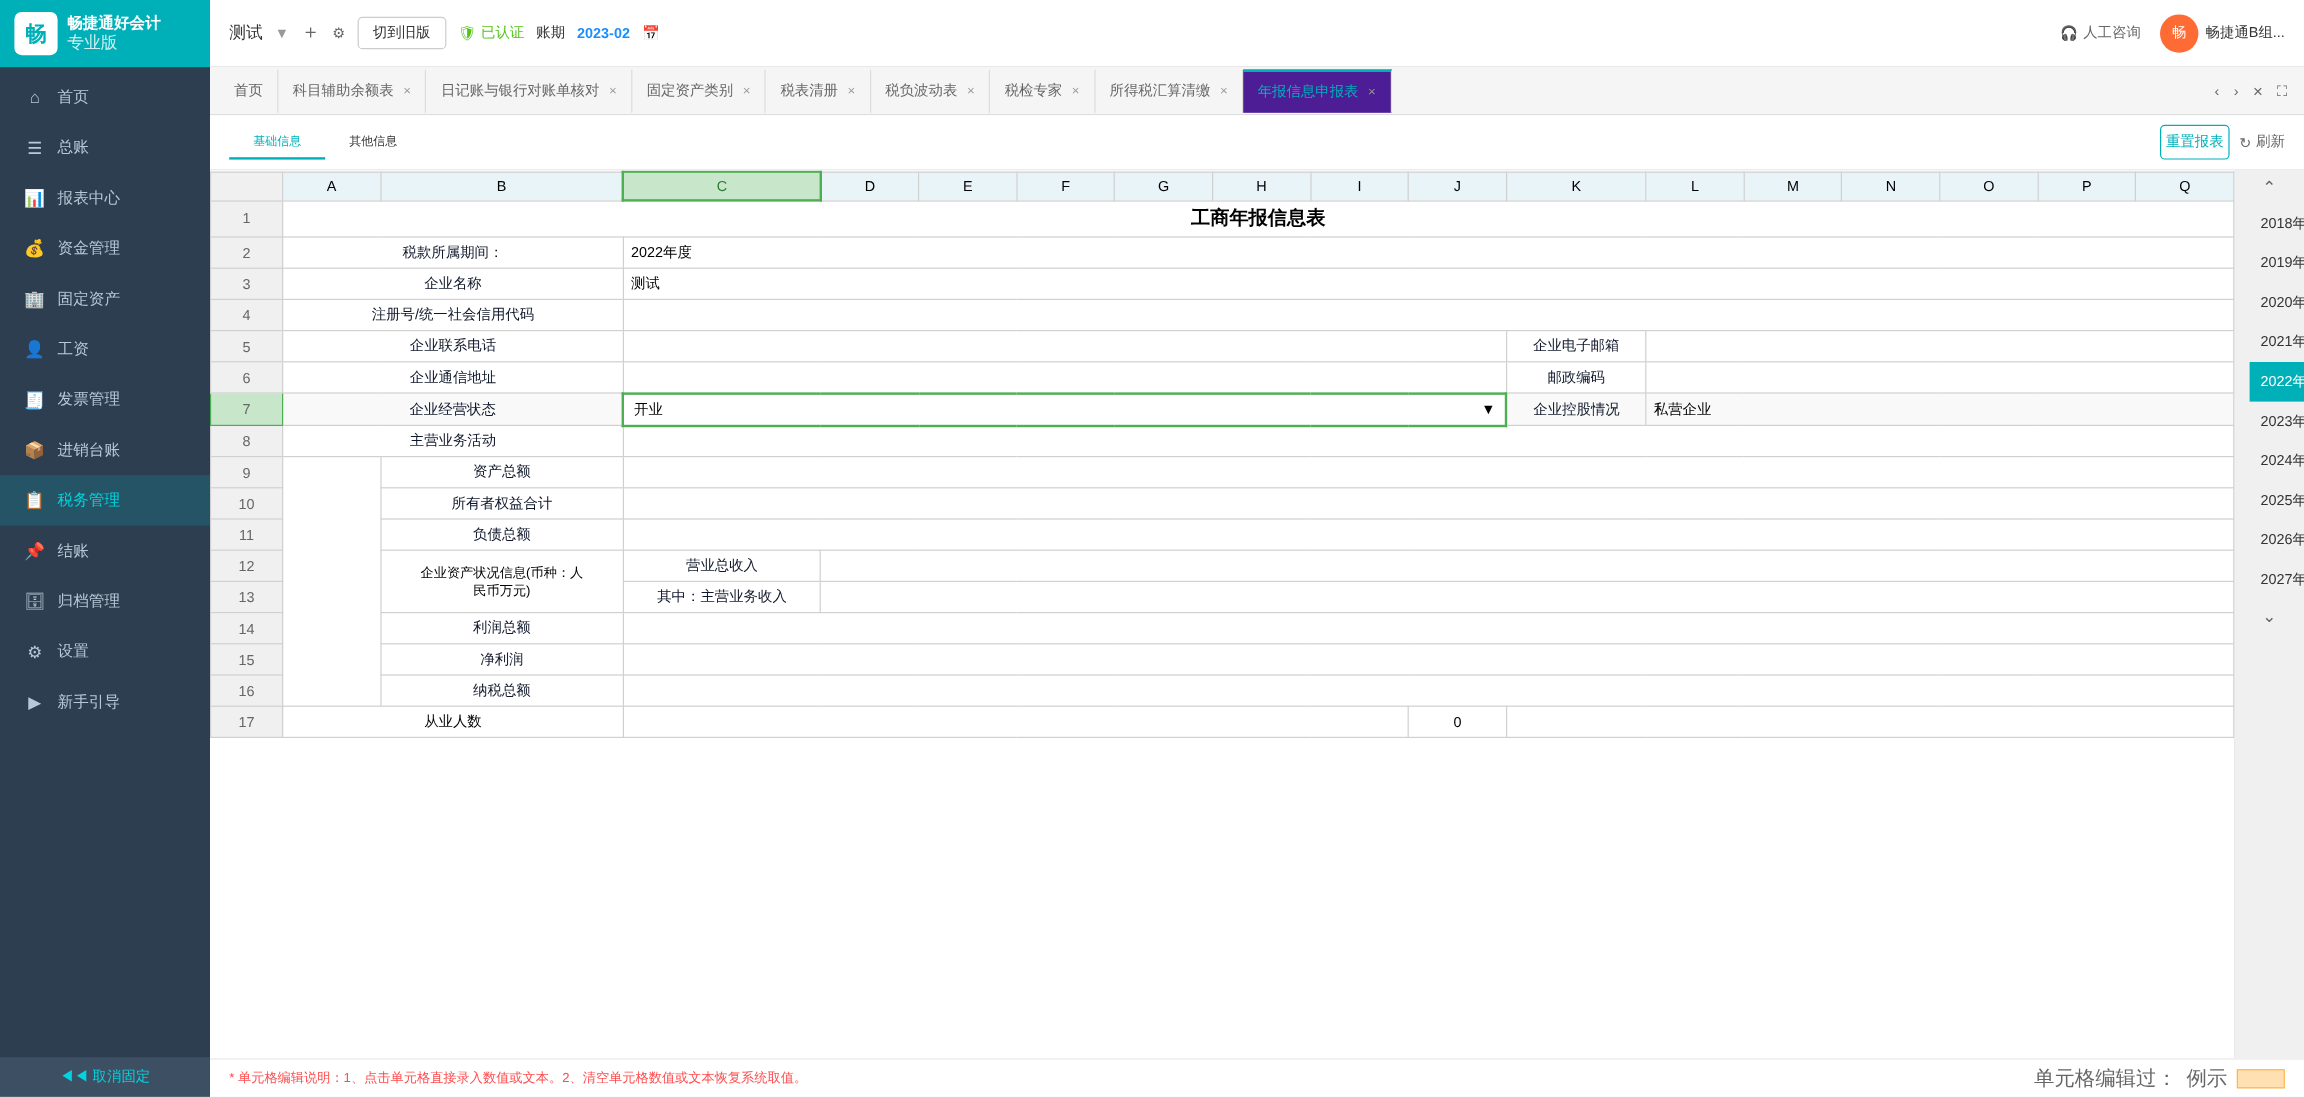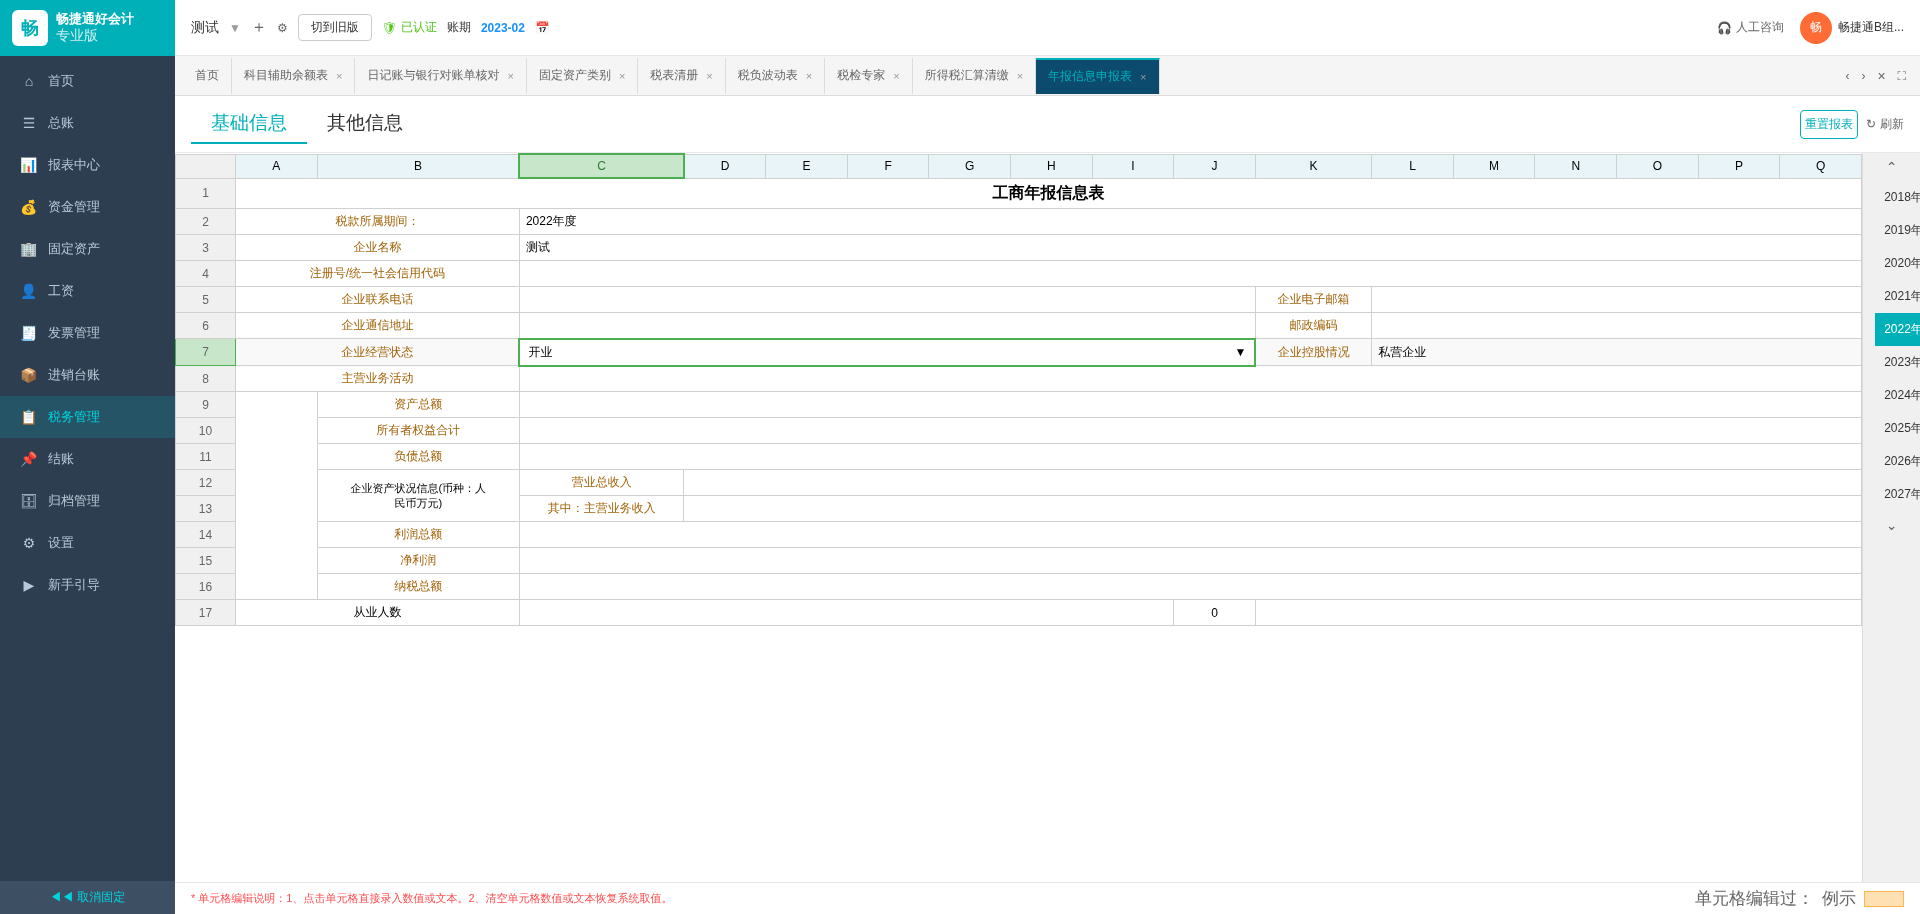--- a/index.html
+++ b/index.html
@@ -109,21 +109,21 @@
       display: flex; align-items: center; gap: 4px;
       padding: 0 12px;
       height: 36px;
       cursor: pointer;
       font-size: 12px;
       color: #666;
       border-right: 1px solid #ddd;
       white-space: nowrap;
     }
     .tab.active {
-      background: #0c4a6e;
+      background: #4c1d95;
       color: #00b0b9;
       border-top: 2px solid #00b0b9;
     }
     .tab .close-x { color: #999; margin-left: 4px; font-size: 11px; }
     .tab-nav-btn { padding: 4px 6px; cursor: pointer; color: #666; }
     .tab-close-all { padding: 4px 6px; cursor: pointer; color: #666; font-size: 14px; }
     .tab-expand { padding: 4px 6px; cursor: pointer; color: #666; }
 
     
     .content {
@@ -147,21 +147,21 @@
       align-items: center;
       justify-content: space-between;
       padding: 8px 16px;
       border-bottom: 1px solid #e8e8e8;
       flex-shrink: 0;
     }
     .subtabs { display: flex; gap: 0; }
     .subtab {
       padding: 6px 20px;
       cursor: pointer;
-      font-size: 19px;
+      font-size: 10px;
       color: #333;
       border-bottom: 2px solid transparent;
     }
     .subtab.active {
       color: #00b0b9;
       border-bottom: 2px solid #00b0b9;
     }
     .subtab-actions { display: flex; gap: 8px; align-items: center; }
     .reset-btn {
       border: 1px solid #00b0b9;
@@ -271,21 +271,21 @@
       font-size: 16px;
       font-weight: bold;
       text-align: center;
     }
     .merged-cell {
       text-align: center;
     }
     .label-cell {
       text-align: right;
       padding-right: 8px;
-      color: #a16207;
+      color: #0f172a;
     }
 
     
     .status-bar {
       height: 32px;
       background: white;
       border-top: 1px solid #e8e8e8;
       display: flex;
       align-items: center;
       padding: 0 16px;

